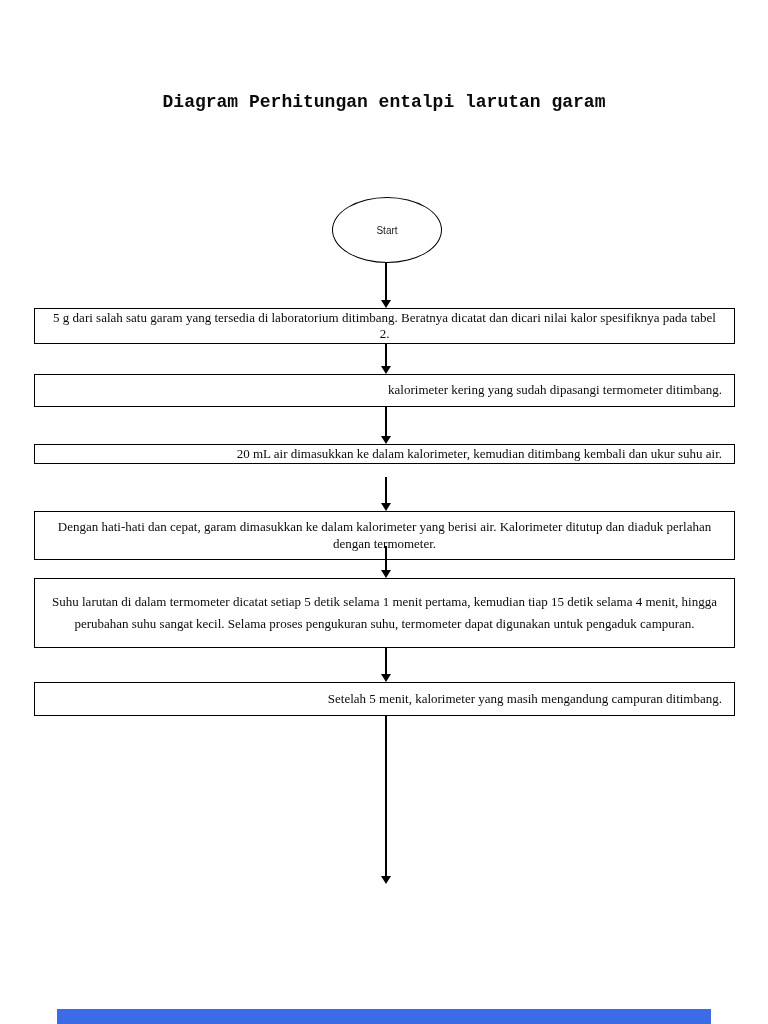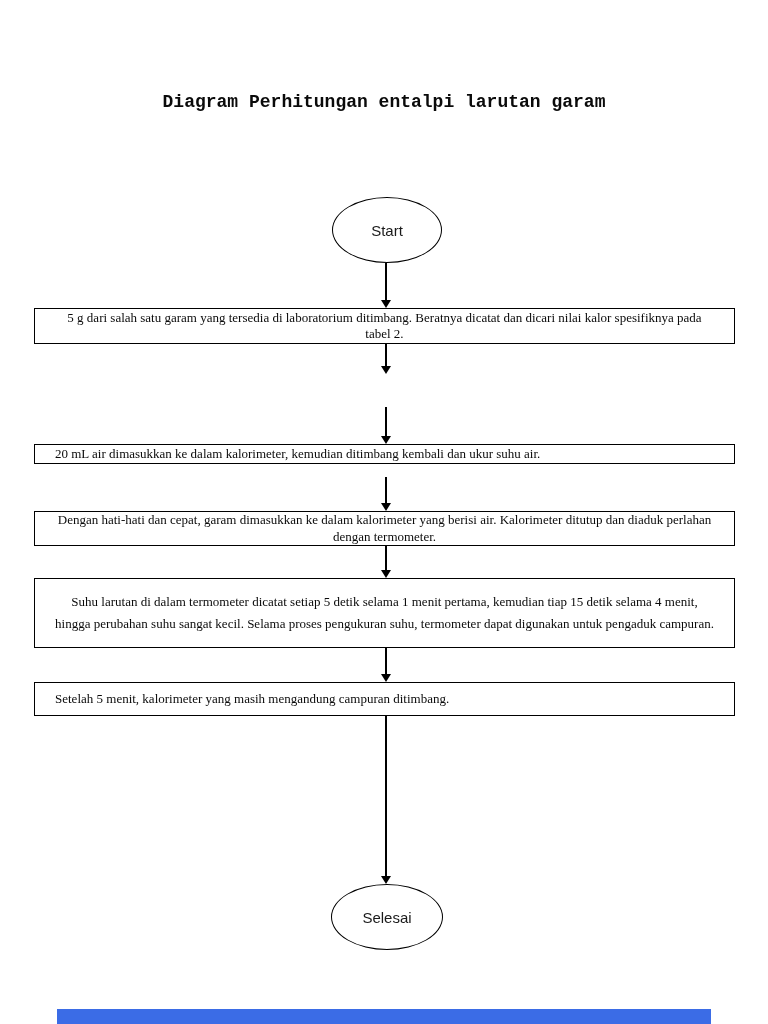--- a/index.html
+++ b/index.html
@@ -24,44 +24,44 @@
     color: #0a0a0a;
     letter-spacing: 0px;
   }
   .ellipse {
     position: absolute;
     border: 1.5px solid #000000;
     border-radius: 50%;
     background: #ffffff;
     display: flex; align-items: center; justify-content: center;
     font-family: "Liberation Sans", sans-serif;
-    font-size: 15px;
+    font-size: 10px;
     color: #1a1a1a;
     box-sizing: border-box;
   }
   .ellipse-start { left: 332px; top: 197px; width: 110px; height: 66px; }
   .ellipse-end   { left: 331px; top: 884px; width: 112px; height: 66px; }
   .box {
     position: absolute;
     left: 34px; width: 701px;
     border: 1.5px solid #000000;
     background: #ffffff;
     box-sizing: border-box;
-    display: flex; align-items: center; justify-content: flex-start;
+    display: flex; align-items: center; justify-content: flex-end;
     text-align: center;
     font-family: "Liberation Serif", serif;
     font-size: 13px;
     line-height: 16.5px;
     color: #0a0a0a;
-    padding: 0 20px;
+    padding: 0 12px;
   }
   .box1 { top: 308px; height: 36px; }
   .box2 { top: 374px; height: 33px; }
   .box3 { top: 444px; height: 20px; }
-  .box4 { top: 511px; height: 35px; }
+  .box4 { top: 511px; height: 49px; }
   .box5 { top: 578px; height: 70px; line-height: 22px; }
   .box6 { top: 682px; height: 34px; }
   .arrow {
     position: absolute;
     width: 12px;
     left: 380px;
   }
   .arrow::before {
     content: "";
     position: absolute;
@@ -103,20 +103,23 @@
   </div>
 
   <div class="arrow a1"></div>
 
   <div class="box box1">
     <span>5 g dari salah satu garam yang tersedia di laboratorium ditimbang. Beratnya dicatat dan dicari nilai kalor spesifiknya pada tabel 2.</span>
   </div>
 
   <div class="arrow a2"></div>
 
+  <div class="box box2">
+    <span>kalorimeter kering yang sudah dipasangi termometer ditimbang.</span>
+  </div>
 
   <div class="arrow a3"></div>
 
   <div class="box box3">
     <span>20 mL air dimasukkan ke dalam kalorimeter, kemudian ditimbang kembali dan ukur suhu air.</span>
   </div>
 
   <div class="arrow a4"></div>
 
   <div class="box box4">
@@ -130,19 +133,16 @@
   </div>
 
   <div class="arrow a6"></div>
 
   <div class="box box6">
     <span>Setelah 5 menit, kalorimeter yang masih mengandung campuran ditimbang.</span>
   </div>
 
   <div class="arrow a7"></div>
 
-  <div class="ellipse ellipse-end">
-    <span>Selesai</span>
-  </div>
 
   <div class="progress-bar" style="background: rgb(59, 108, 230);"></div>
 
 </div>
 
 </body></html>

